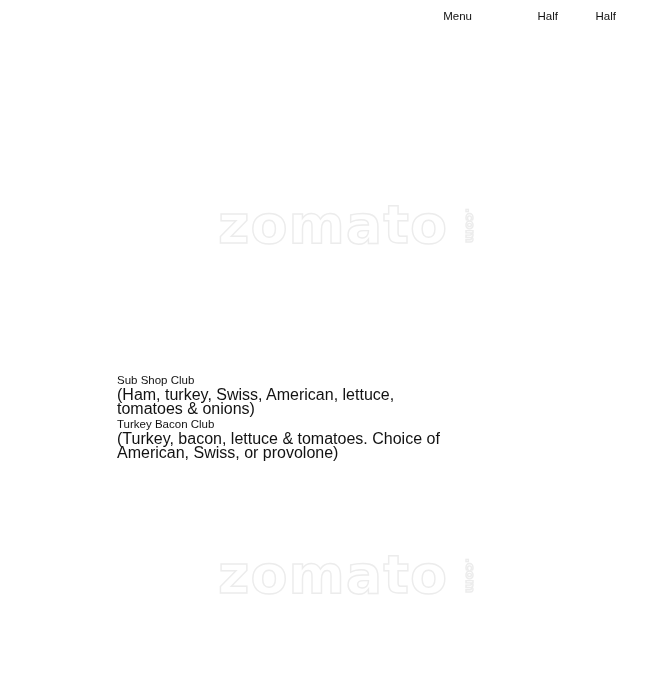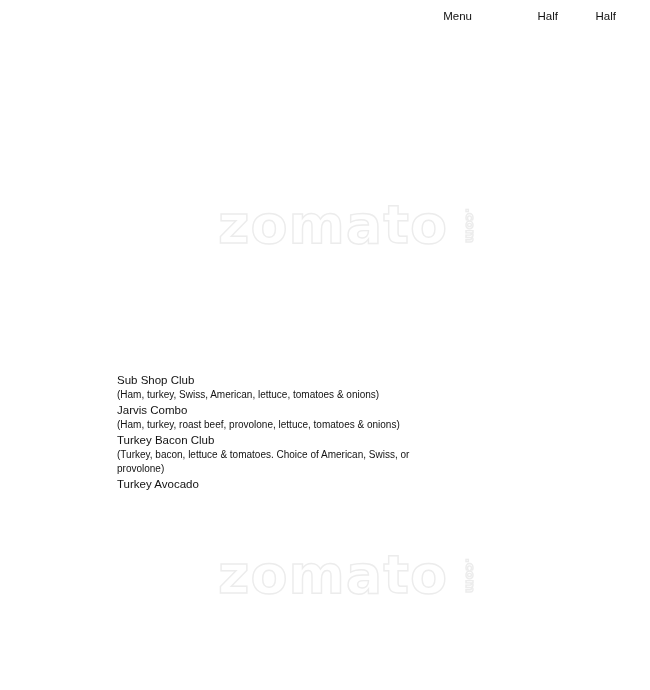--- a/index.html
+++ b/index.html
@@ -105,21 +105,21 @@
 
   
   tr.spacer-row td { height: 19px; line-height: 19px; font-size: 1px; }
   tr.spacer-row-small td { height: 16px; line-height: 16px; font-size: 1px; }
 
   
   .sp-code { font-weight: bold; }
   .sp-title { font-weight: normal; }
   .sp-desc {
     font-weight: normal;
-    font-size: 10px;
+    font-size: 16px;
     line-height: 14px;
     display: block;
     max-width: 330px;
   }
   tr.special-row td { padding-bottom: 1px; }
 </style>
 </head>
 <body>
 
 <div id="menu-sheet">
@@ -286,33 +286,21 @@
           <td colspan="4">&nbsp;</td>
         </tr>
         <tr class="special-row">
           <td class="cell-code sp-code"></td>
           <td class="cell-name"><span class="sp-title">Sub Shop Club</span><span class="sp-desc">(Ham, turkey, Swiss, American, lettuce, tomatoes &amp; onions)</span></td>
           <td class="cell-price"></td>
           <td class="cell-price half"></td>
         </tr>
         <tr class="special-row">
           <td class="cell-code sp-code"></td>
-          <td class="cell-name"><span class="sp-title">Jarvis Combo</span><span class="sp-desc">(Ham, turkey, roast beef, provolone, lettuce, tomatoes &amp; onions)</span></td>
-          <td class="cell-price"></td>
-          <td class="cell-price half"></td>
-        </tr>
-        <tr class="special-row">
-          <td class="cell-code sp-code"></td>
           <td class="cell-name"><span class="sp-title">Turkey Bacon Club</span><span class="sp-desc">(Turkey, bacon, lettuce &amp; tomatoes. Choice of American, Swiss, or provolone)</span></td>
-          <td class="cell-price"></td>
-          <td class="cell-price half"></td>
-        </tr>
-        <tr class="special-row">
-          <td class="cell-code sp-code"></td>
-          <td class="cell-name"><span class="sp-title">Turkey Avocado</span></td>
           <td class="cell-price"></td>
           <td class="cell-price half"></td>
         </tr>
       </tbody>
     <tbody id="extras-body">
         <tr class="spacer-row-small">
           <td colspan="4">&nbsp;</td>
         </tr>
         <tr class="item-row">
           <td class="cell-code"></td>

